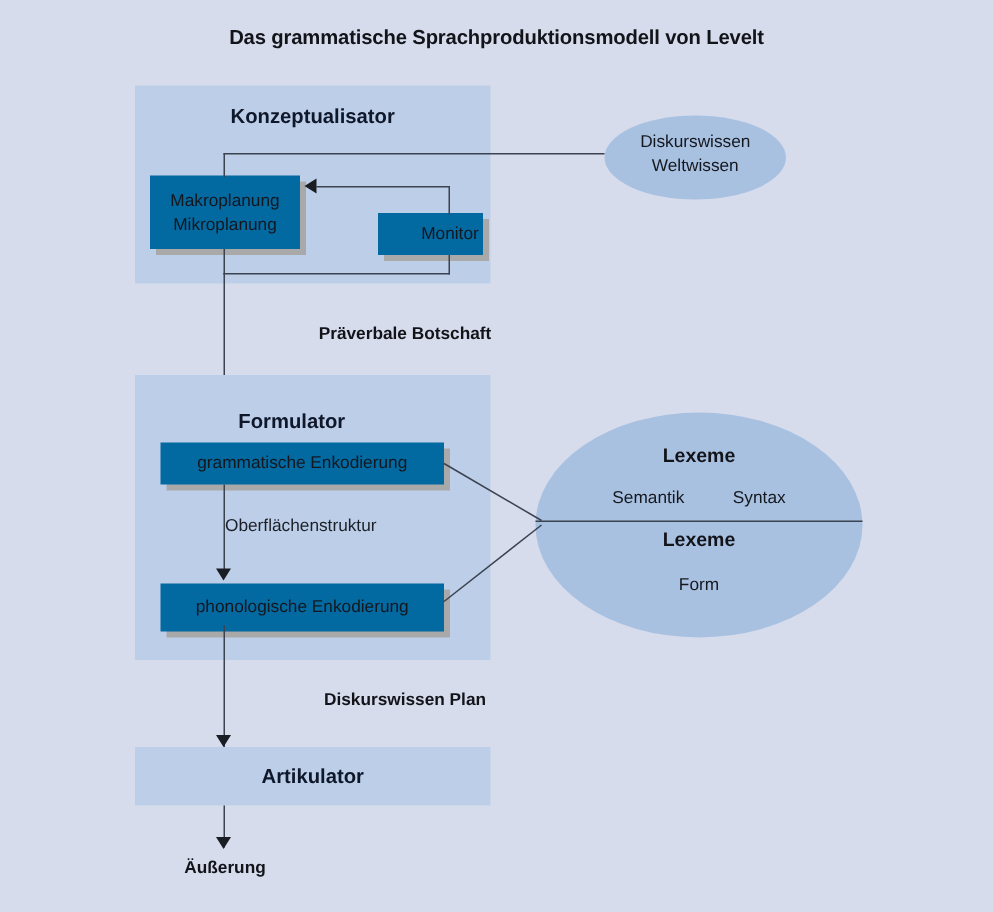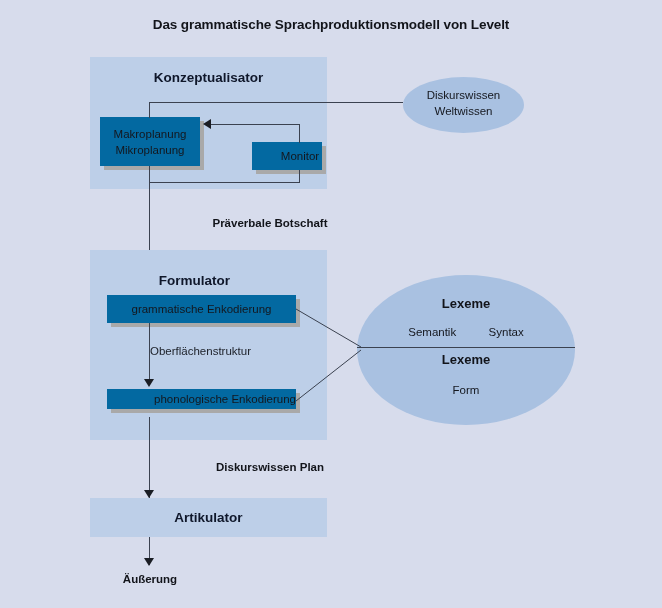--- a/index.html
+++ b/index.html
@@ -198,21 +198,21 @@
   <div class="ellipse-text" style="left:357px; top:352px; width:218px; font-size:13px; font-weight:bold; color:#12141a;">Lexeme</div>
 
   <div class="ellipse-text" style="left:357px; top:382px; width:218px; font-size:11.5px; line-height:16px; color:#14171e;">
     <div>Form</div>
   </div>
 
   <div class="pbox" style="left:107px; top:295px; width:189px; height:28px;">
     <span>grammatische Enkodierung</span>
   </div>
 
-  <div class="pbox" style="left:107px; top:389px; width:189px; height:20px;justify-content:flex-end;">
+  <div class="pbox" style="left:107px; top:389px; width:189px; height:32px;">
     <span>phonologische Enkodierung</span>
   </div>
 
   <div class="soft-label" style="left:150px; top:345px; width:240px; text-align:left;">Oberflächenstruktur</div>
 
   <div class="ln ln-v" style="left:149px; top:323px; height:58px;"></div>
   <div class="arrow-down" style="left:144px; top:379px;"></div>
 
   <svg class="diag">
     <line x1="296" y1="309" x2="361" y2="347" stroke="#3b4250" stroke-width="1"></line>

